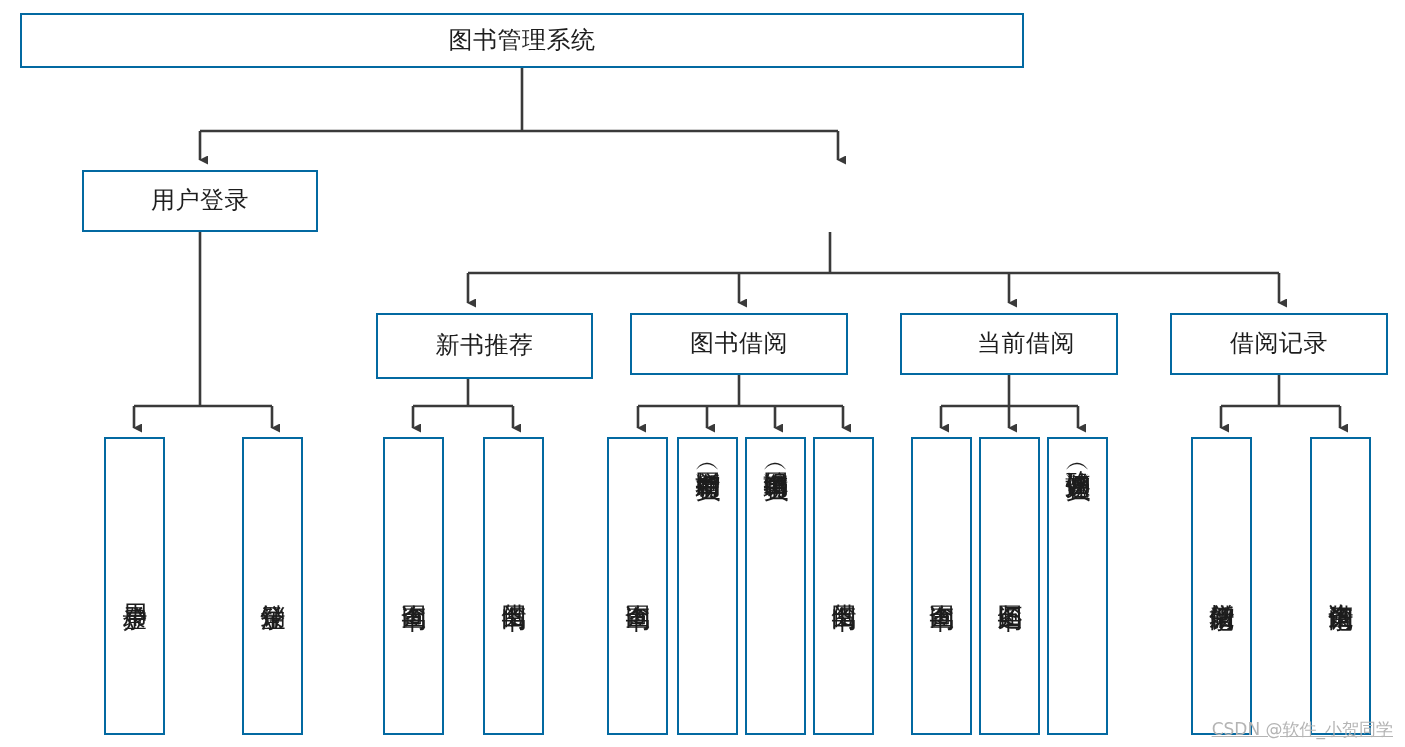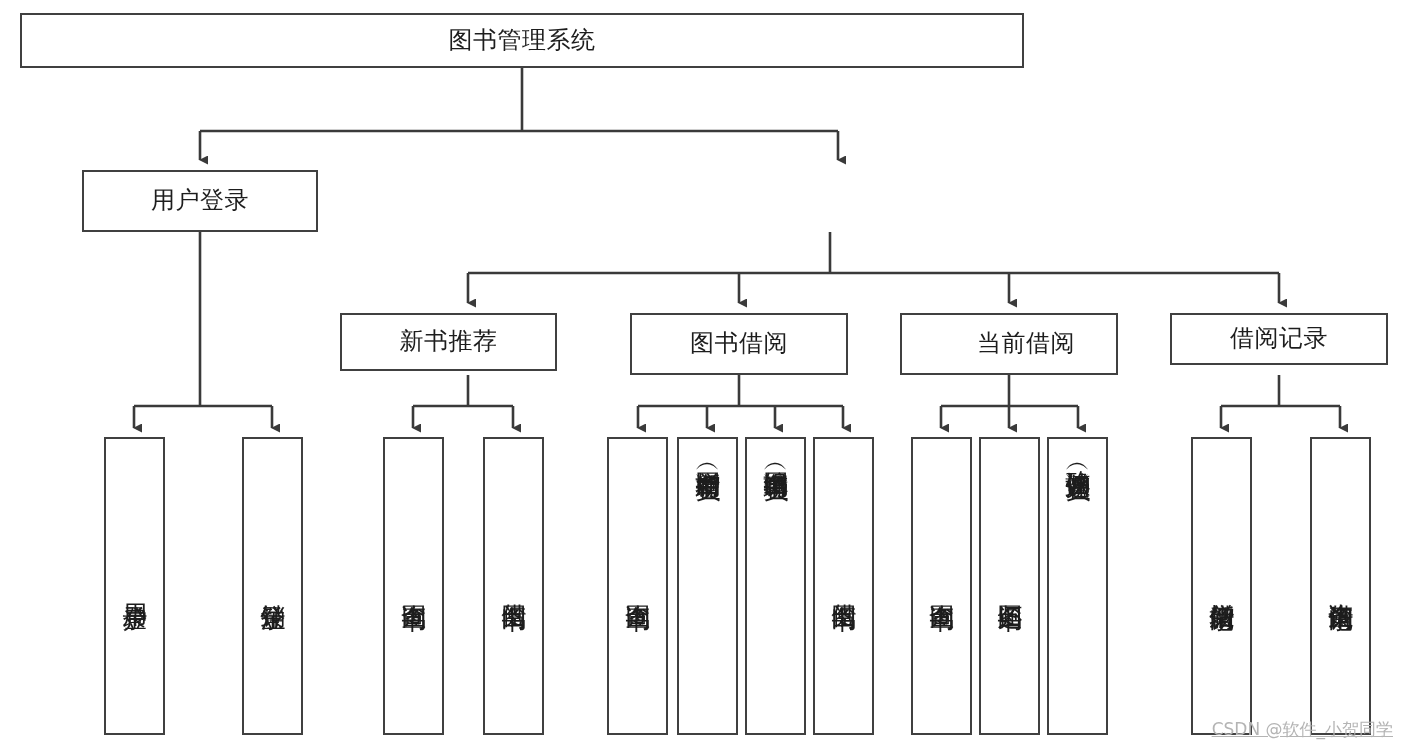--- a/index.html
+++ b/index.html
@@ -22,21 +22,21 @@
     left: 0;
     top: 0;
     width: 1405px;
     height: 747px;
     pointer-events: none;
   }
   .node {
     position: absolute;
     box-sizing: border-box;
     background: #ffffff;
-    border: 2px solid #404040;
+    border: 2px solid #0369a1;
     display: flex;
     align-items: center;
     justify-content: center;
     color: #1d1d1d;
     z-index: 2;
   }
   .node-h .node-label {
     font-size: 24px;
     line-height: 1.15;
     letter-spacing: 0.5px;
@@ -138,30 +138,30 @@
   </svg>
 
   <div class="node node-h" style="left:20px; top:13px; width:1004px; height:55px;">
     <span class="node-label">图书管理系统</span>
   </div>
 
   <div class="node node-h" style="left:82px; top:170px; width:236px; height:62px;">
     <span class="node-label">用户登录</span>
   </div>
 
-  <div class="node node-h" style="left:340px; top:313px; width:217px; height:58px;">
+  <div class="node node-h" style="left:376px; top:313px; width:217px; height:66px;">
     <span class="node-label">新书推荐</span>
   </div>
   <div class="node node-h" style="left:630px; top:313px; width:218px; height:62px;">
     <span class="node-label">图书借阅</span>
   </div>
   <div class="node node-h" style="left:900px; top:313px; width:218px; height:62px;padding-left:34px;">
     <span class="node-label">当前借阅</span>
   </div>
-  <div class="node node-h" style="left:1170px; top:313px; width:218px; height:52px;">
+  <div class="node node-h" style="left:1170px; top:313px; width:218px; height:62px;">
     <span class="node-label">借阅记录</span>
   </div>
 
   <div class="node node-v center-text" style="left:104px; top:437px; width:61px; height:298px;">
     <span class="node-label">用户登录</span>
   </div>
   <div class="node node-v center-text" style="left:242px; top:437px; width:61px; height:298px;">
     <span class="node-label">注销登录</span>
   </div>
 

